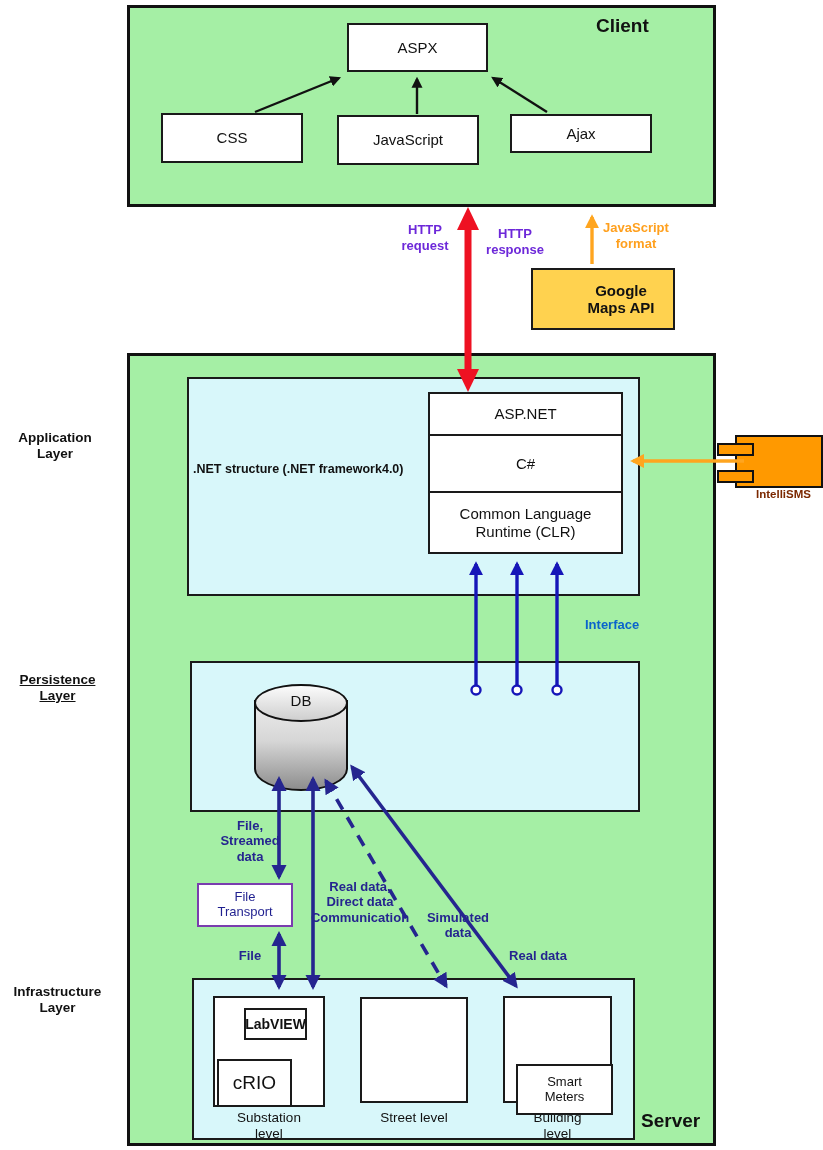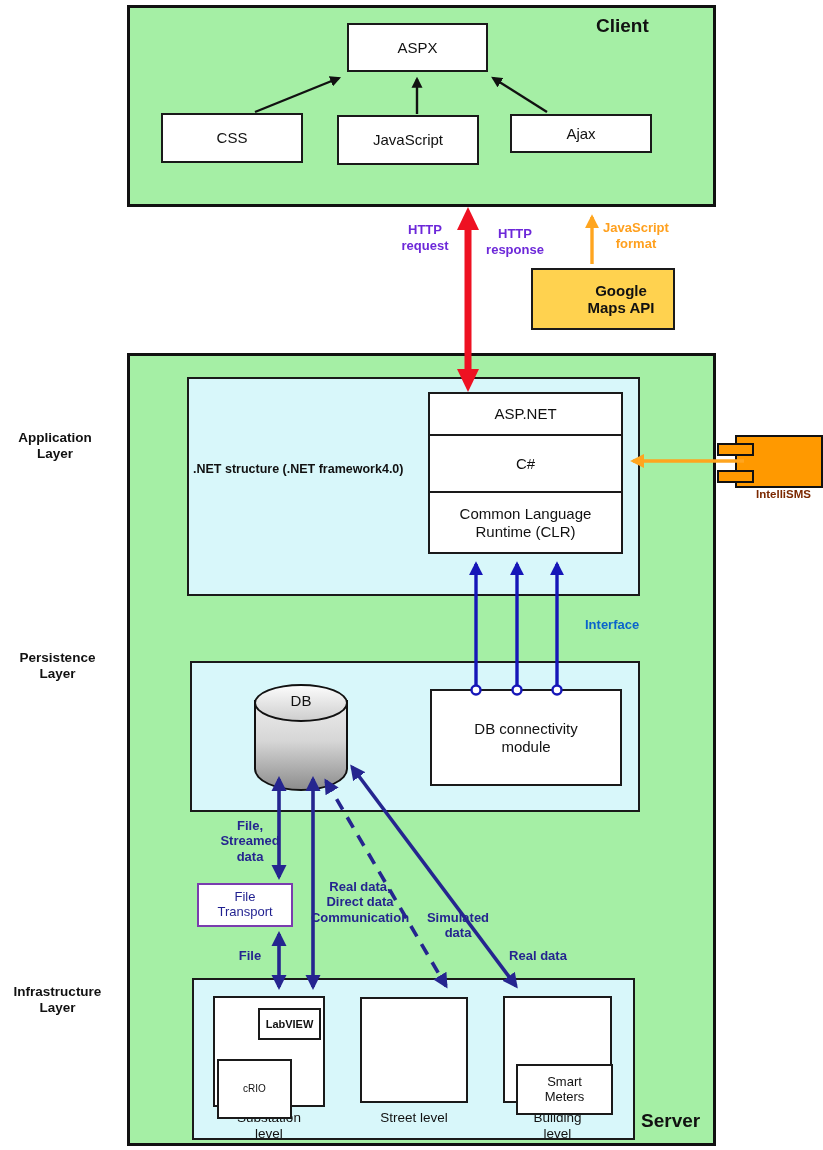--- a/index.html
+++ b/index.html
@@ -27,21 +27,21 @@
          border:2.5px solid #111;border-radius:50%;box-sizing:border-box;}
   .dblabel{position:absolute;left:0;right:0;top:8px;text-align:center;font-size:15px;color:#111;}
 </style>
 </head>
 <body>
 
 <div id="page">
 
   <div class="layerlbl pre" style="left:5px;top:430px;width:100px;">Application
 Layer</div>
-  <div class="layerlbl pre" style="left:5px;top:650px;width:105px;">Persistence
+  <div class="layerlbl pre" style="left:5px;top:672px;width:105px;text-decoration:underline;">Persistence
 Layer</div>
   <div class="layerlbl pre" style="left:0px;top:984px;width:115px;">Infrastructure
 Layer</div>
 
   <div class="greenbox" style="left:127px;top:5px;width:589px;height:202px;"></div>
   <div class="bigname" style="left:596px;top:15px;">Client</div>
 
   <div class="wbox" style="left:347px;top:23px;width:141px;height:49px;">ASPX</div>
   <div class="wbox" style="left:161px;top:113px;width:142px;height:50px;">CSS</div>
   <div class="wbox" style="left:337px;top:115px;width:142px;height:50px;">JavaScript</div>
@@ -76,40 +76,39 @@
 
   <div class="panel" style="left:190px;top:661px;width:450px;height:151px;"></div>
 
   <div class="dbwrap">
     <div class="dbbody"></div>
     <div class="dbside"></div>
     <div class="dbtop"></div>
     <div class="dblabel">DB</div>
   </div>
 
-  <div class="wbox" style="left:430px;top:689px;width:192px;height:97px;padding:0 24px;">DB connectivity module</div>
 
   <div class="navylbl pre" style="left:212px;top:818px;width:76px;">File,
 Streamed
 data</div>
   <div class="wbox pre" style="left:197px;top:883px;width:96px;height:44px;border:2px solid #7A3DAE;color:#1F1F8F;font-size:13px;z-index:20;">File
 Transport</div>
   <div class="navylbl" style="left:230px;top:948px;width:40px;">File</div>
   <div class="navylbl pre" style="left:305px;top:879px;width:110px;">Real data,
 Direct data
 Communication</div>
   <div class="navylbl pre" style="left:422px;top:910px;width:72px;">Simulated
 data</div>
   <div class="navylbl" style="left:503px;top:948px;width:70px;">Real data</div>
 
   <div class="panel" style="left:192px;top:978px;width:443px;height:162px;"></div>
 
   <div class="wbox" style="left:213px;top:996px;width:112px;height:111px;"></div>
-  <div class="wbox" style="left:258px;top:1008px;width:63px;height:32px;font-size:11px;font-weight:bold;z-index:10;">LabVIEW</div>
-  <div class="wbox" style="left:217px;top:1059px;width:75px;height:60px;font-size:10px;z-index:10;">cRIO</div>
+  <div class="wbox" style="left:244px;top:1008px;width:63px;height:32px;font-size:14px;font-weight:bold;z-index:10;">LabVIEW</div>
+  <div class="wbox" style="left:217px;top:1059px;width:75px;height:48px;font-size:19px;z-index:10;">cRIO</div>
   <div class="caption pre" style="left:213px;top:1110px;width:112px;">Substation
 level</div>
 
   <div class="wbox" style="left:360px;top:997px;width:108px;height:106px;"></div>
   <div class="caption" style="left:356px;top:1110px;width:116px;">Street level</div>
 
   <div class="wbox" style="left:503px;top:996px;width:109px;height:107px;"></div>
   <div class="wbox pre" style="left:516px;top:1064px;width:97px;height:51px;font-size:13px;z-index:10;">Smart
 Meters</div>
   <div class="caption pre" style="left:503px;top:1110px;width:109px;">Building

